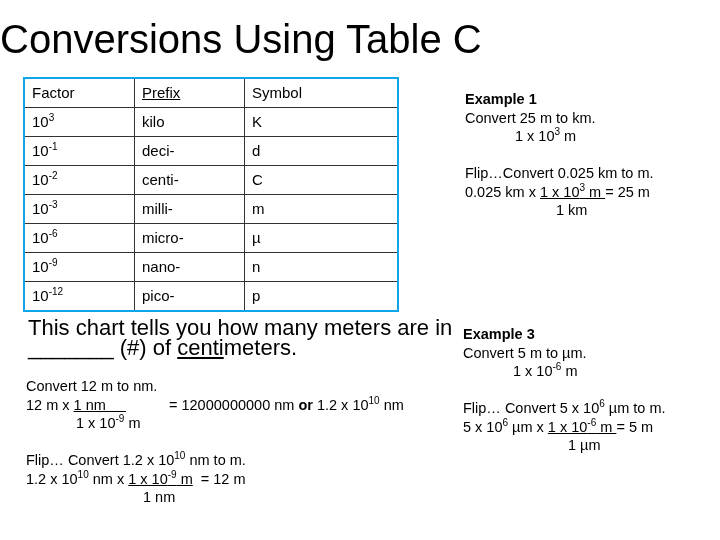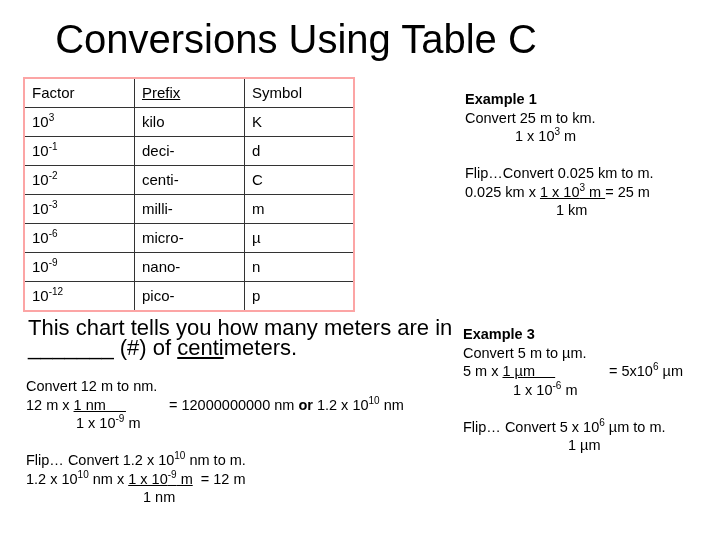--- a/index.html
+++ b/index.html
@@ -1,26 +1,26 @@
 <!DOCTYPE html>
 <html><head>
   <meta charset="utf-8">
   <style>
     html, body { margin: 0; padding: 0; }
     body {
       width: 720px; height: 540px; background: #ffffff; color: #000;
       font-family: "Liberation Sans", sans-serif; position: relative; overflow: hidden;
     }
     .title {
-      position: absolute; left: 0; top: 14px; width: 592px; text-align: center;
+      position: absolute; left: 0; top: 14px; width: 592px; 
       font-size: 40px; line-height: 50px; font-weight: normal;
     }
     table.conv {
-      position: absolute; left: 23px; top: 77px; width: 332px;
-      border-collapse: collapse; border: 2px solid #fca5a5; padding-left: 8px;
+      position: absolute; left: 23px; top: 77px; width: 376px;
+      border-collapse: collapse; border: 2px solid #0ea5e9; padding-left: 8px;
     }
     table.conv td {
       border: 1px solid #333; height: 28px; padding: 0 0 0 7px;
       font-size: 15px; line-height: 16px; vertical-align: middle;
     }
     table.conv td.c1 { width: 102px; }
     table.conv td.c2 { width: 102px; text-decoration: underline; }
     sup { font-size: 10px; vertical-align: 6px; line-height: 0; }
     .block { position: absolute; font-size: 14.5px; line-height: 18.5px; white-space: nowrap; }
     .bold { font-weight: bold; }
@@ -103,21 +103,18 @@
   <div class="line" style="padding-left:50px;"><span>1 x 10</span><sup>-9</sup><span> m</span></div>
   <div class="line"></div>
   <div><span>Flip… Convert 1.2 x 10</span><sup>10</sup><span> nm to m.</span></div>
   <div class="line"><span>1.2 x 10</span><sup>10</sup><span> nm x </span><span class="u"><span>1 x 10</span><sup>-9</sup><span> m</span></span>&nbsp; <span>= 12 m</span></div>
   <div class="line" style="padding-left:117px;">1 nm</div>
 </div>
 
 <div class="block" style="left:463px; top:325px;">
   <div class="bold">Example 3</div>
   <div>Convert 5 m to µm.</div>
-  <div class="line">
-    <span>5 m x </span><span class="u" style="white-space:pre;">1 µm     </span>
-    <span class="abs" style="left:146px;"><span>= 5x10</span><sup>6</sup><span> µm</span></span>
-  </div>
   <div class="line" style="padding-left:50px;"><span>1 x 10</span><sup>-6</sup><span> m</span></div>
   <div class="line"></div>
   <div><span>Flip… Convert 5 x 10</span><sup>6</sup><span> µm to m.</span></div>
+  <div class="line"><span>5 x 10</span><sup>6</sup><span> µm x </span><span class="u" style="white-space:pre;"><span>1 x 10</span><sup>-6</sup><span> m </span></span><span>= 5 m</span></div>
   <div class="line" style="padding-left:105px;">1 µm</div>
 </div>
 
 </body></html>

